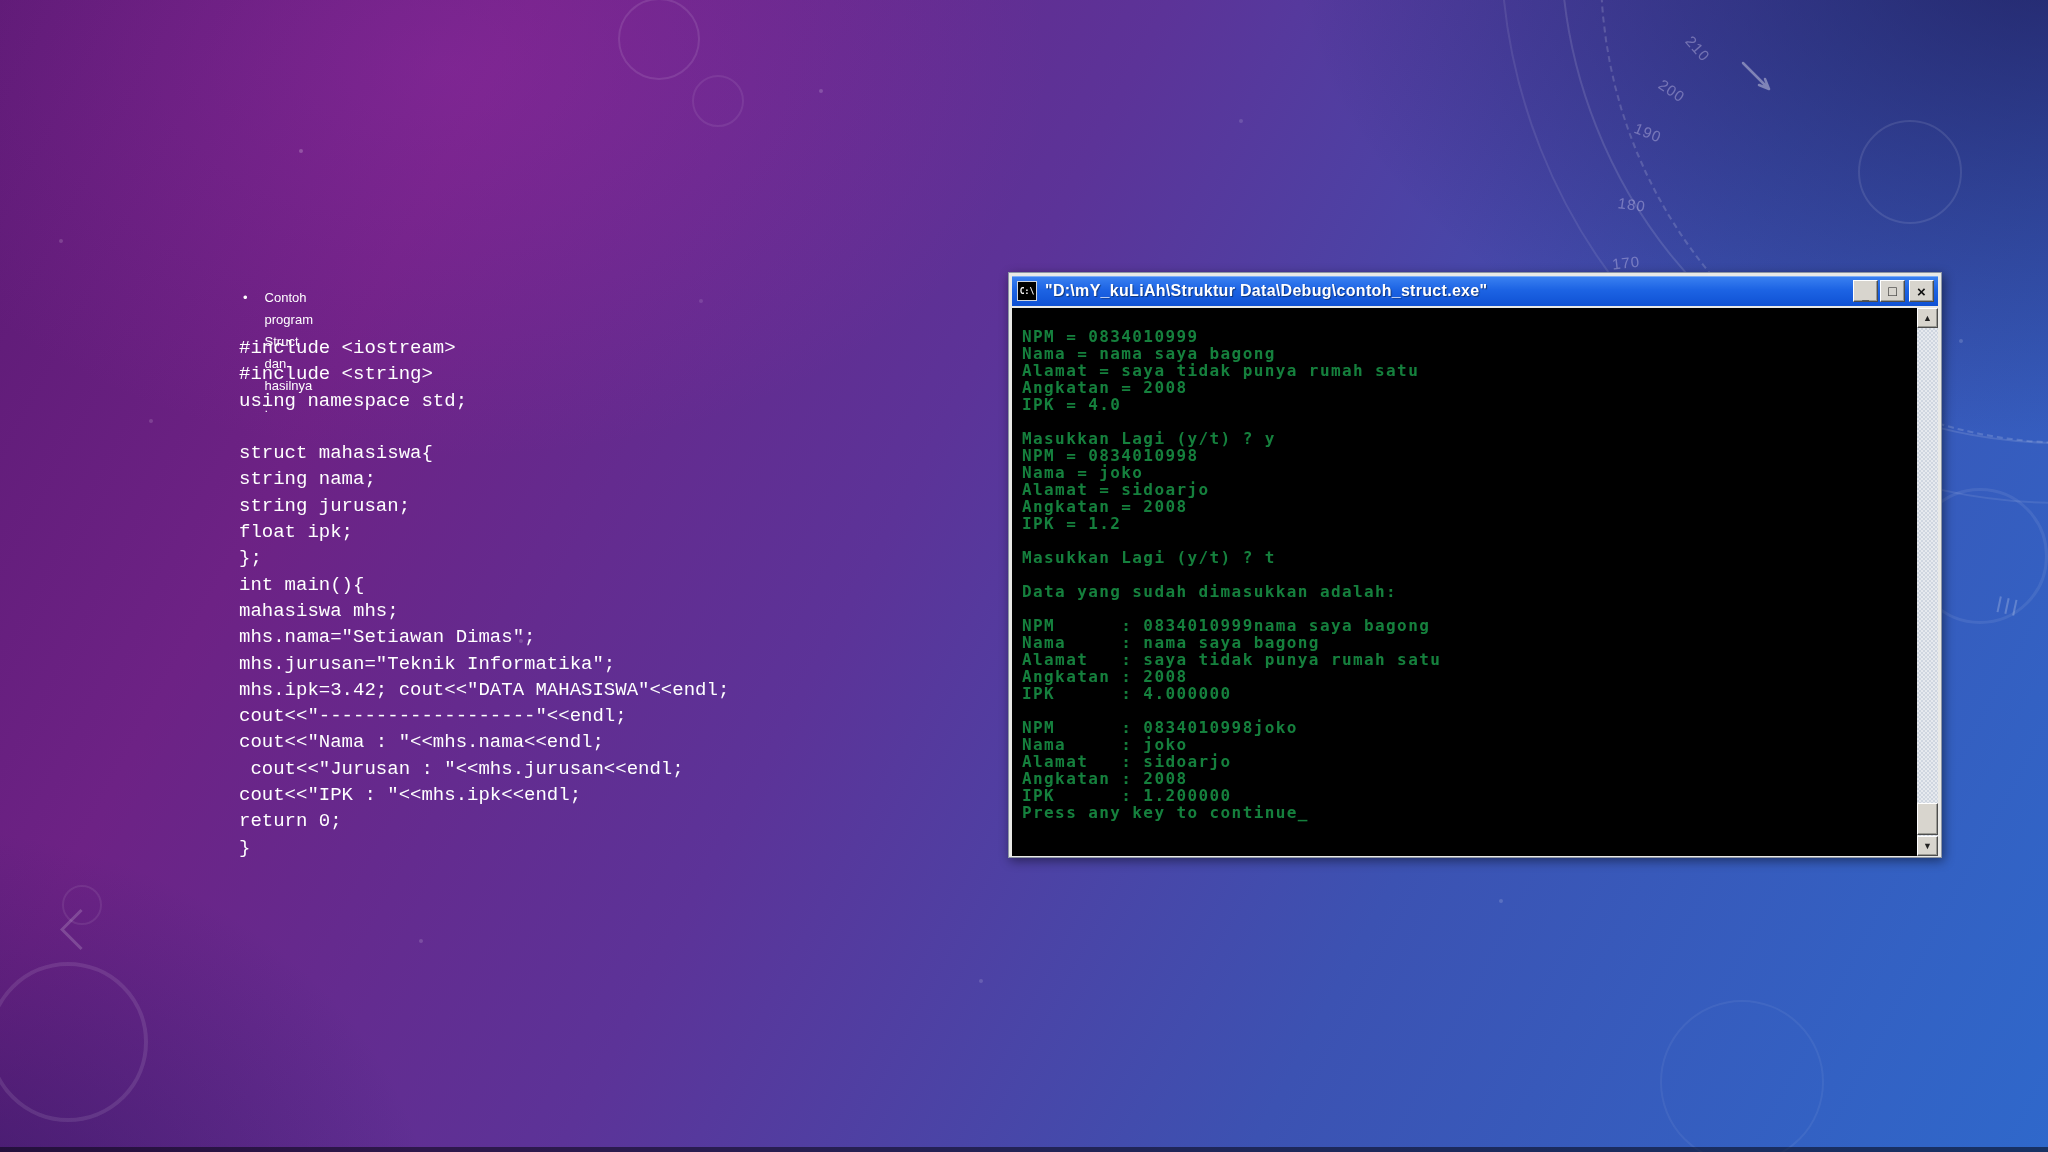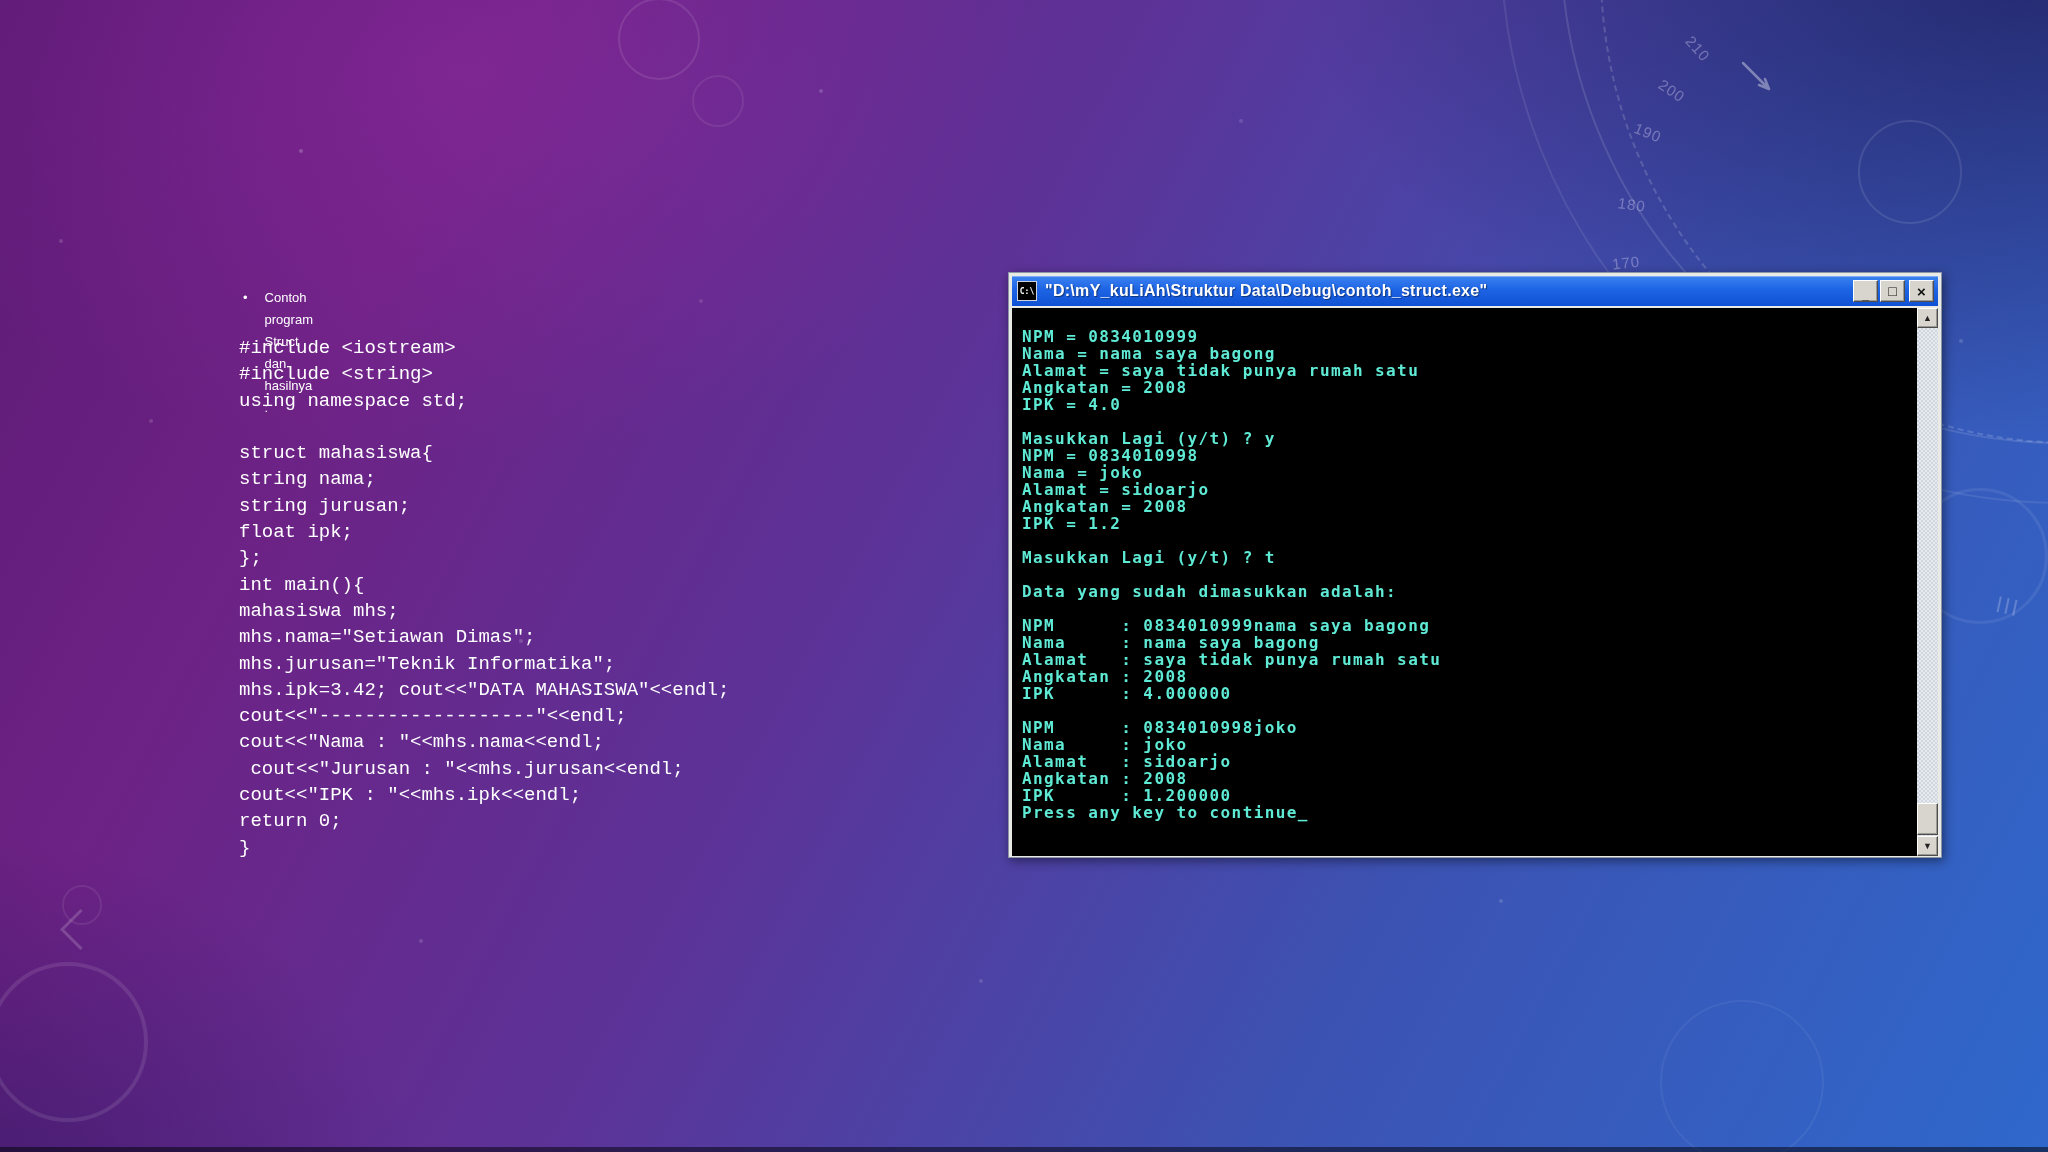--- a/index.html
+++ b/index.html
@@ -65,21 +65,21 @@
              white-space:nowrap;overflow:hidden;text-shadow:1px 1px 1px rgba(0,0,0,0.45);}
   .win-btn{width:25px;height:22px;margin-left:2px;background:#d8d5ce;
            border:1px solid;border-color:#ffffff #4d4d4d #4d4d4d #ffffff;
            box-shadow:inset -1px -1px 0 #9a9a93;box-sizing:border-box;
            display:flex;align-items:center;justify-content:center;
            color:#111;font-weight:bold;cursor:pointer;}
   .btn-min{align-items:flex-end;padding-bottom:3px;font-size:12px;line-height:6px;}
   .btn-max{font-size:14px;}
   .btn-close{margin-left:4px;font-size:15px;}
   .console-body{margin-top:2px;height:548px;background:#000;display:flex;}
-  .console-output{flex:1;margin:0;padding:20px 4px 0 10px;color:#5eead4;
+  .console-output{flex:1;margin:0;padding:20px 4px 0 10px;color:#15803d;
                   font-family:"DejaVu Sans Mono",monospace;font-weight:bold;
                   font-size:16px;line-height:17px;letter-spacing:1.4px;white-space:pre;overflow:hidden;}
   .scrollbar{width:21px;flex:0 0 auto;display:flex;flex-direction:column;background:#d4dae3;}
   .scroll-btn{height:20px;flex:0 0 auto;background:#d8d5ce;
               border:1px solid;border-color:#ffffff #4d4d4d #4d4d4d #ffffff;
               box-shadow:inset -1px -1px 0 #9a9a93;box-sizing:border-box;
               display:flex;align-items:center;justify-content:center;font-size:9px;color:#222;cursor:pointer;}
   .scroll-track{flex:1;position:relative;
                 background:repeating-conic-gradient(#e7eaef 0% 25%, #cfd6e0 0% 50%) 0 0/4px 4px;}
   .scroll-thumb{position:absolute;left:0;right:0;bottom:1px;height:32px;background:#d8d5ce;

